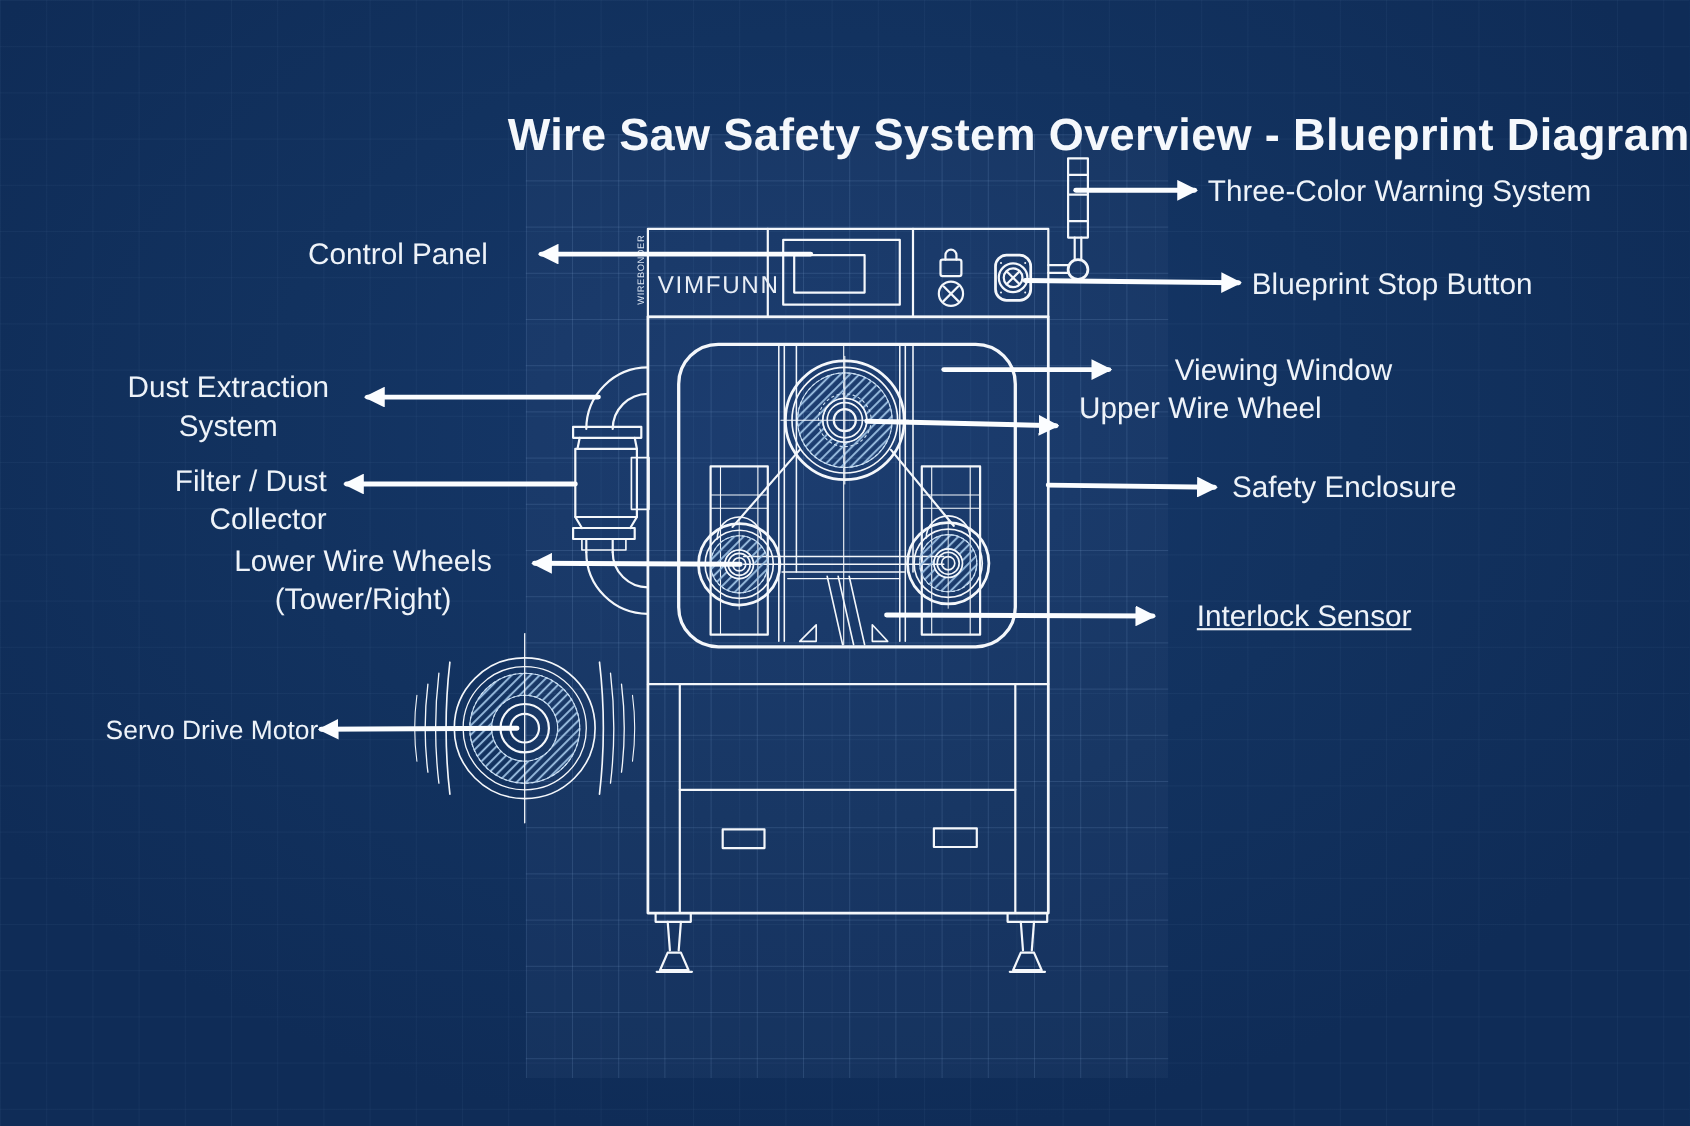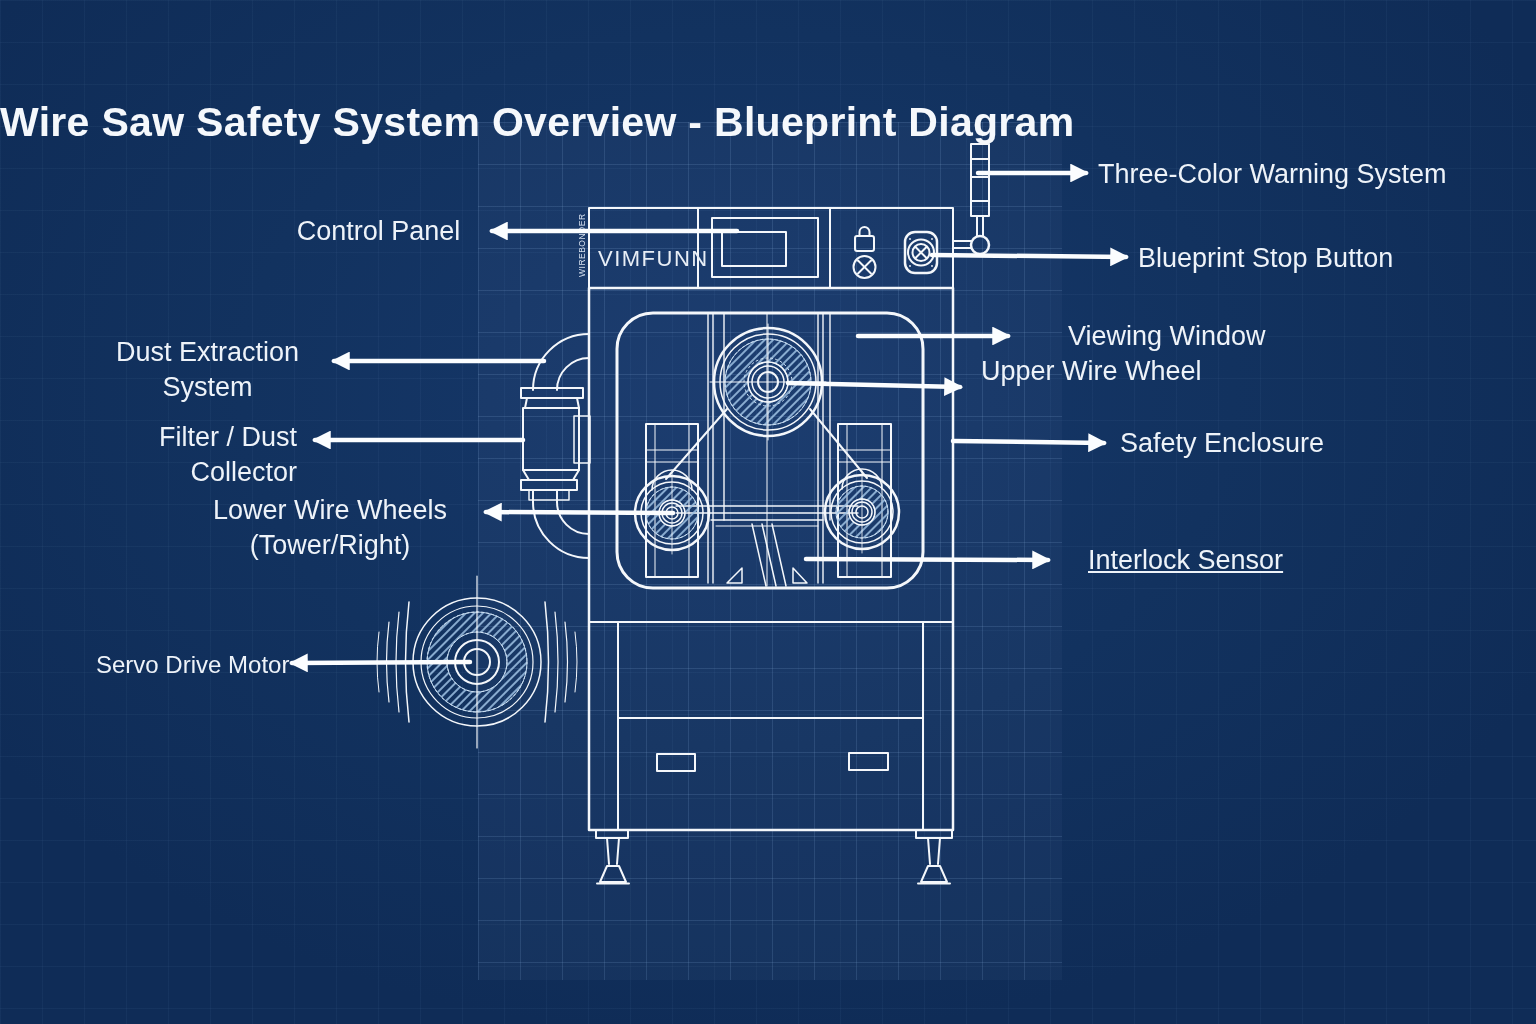--- a/index.html
+++ b/index.html
@@ -22,31 +22,31 @@
   .sheet-grid{
     position:absolute;left:478px;top:122px;width:584px;height:858px;
     background-color:rgba(160,195,235,0.045);
     background-image:
       linear-gradient(rgba(146,184,230,0.16) 1px, transparent 1px),
       linear-gradient(90deg, rgba(146,184,230,0.16) 1px, transparent 1px);
     background-size:42px 42px;
   }
   .title{
     position:absolute;left:0;right:0;top:72px;
-    text-align:left;
+    text-align:right;
     font-size:41px;font-weight:bold;letter-spacing:0.3px;
     color:#f5f8fc;
   }
   .lbl{
     position:absolute;
     font-size:27px;line-height:35px;
     color:#eef3f9;white-space:nowrap;
   }
   .lbl.wrap{white-space:normal;text-align:center;}
-  .lbl.right{text-align:center;}
+  .lbl.right{text-align:left;}
   .lbl.small{font-size:24px;line-height:24px;}
   svg{position:absolute;left:0;top:0;}
   .draw{stroke:#f4f7fb;fill:none;stroke-linecap:round;stroke-linejoin:round;}
 </style>
 </head>
 <body>
 
 <div class="faint-grid"></div>
 <div class="sheet-grid"></div>
 

